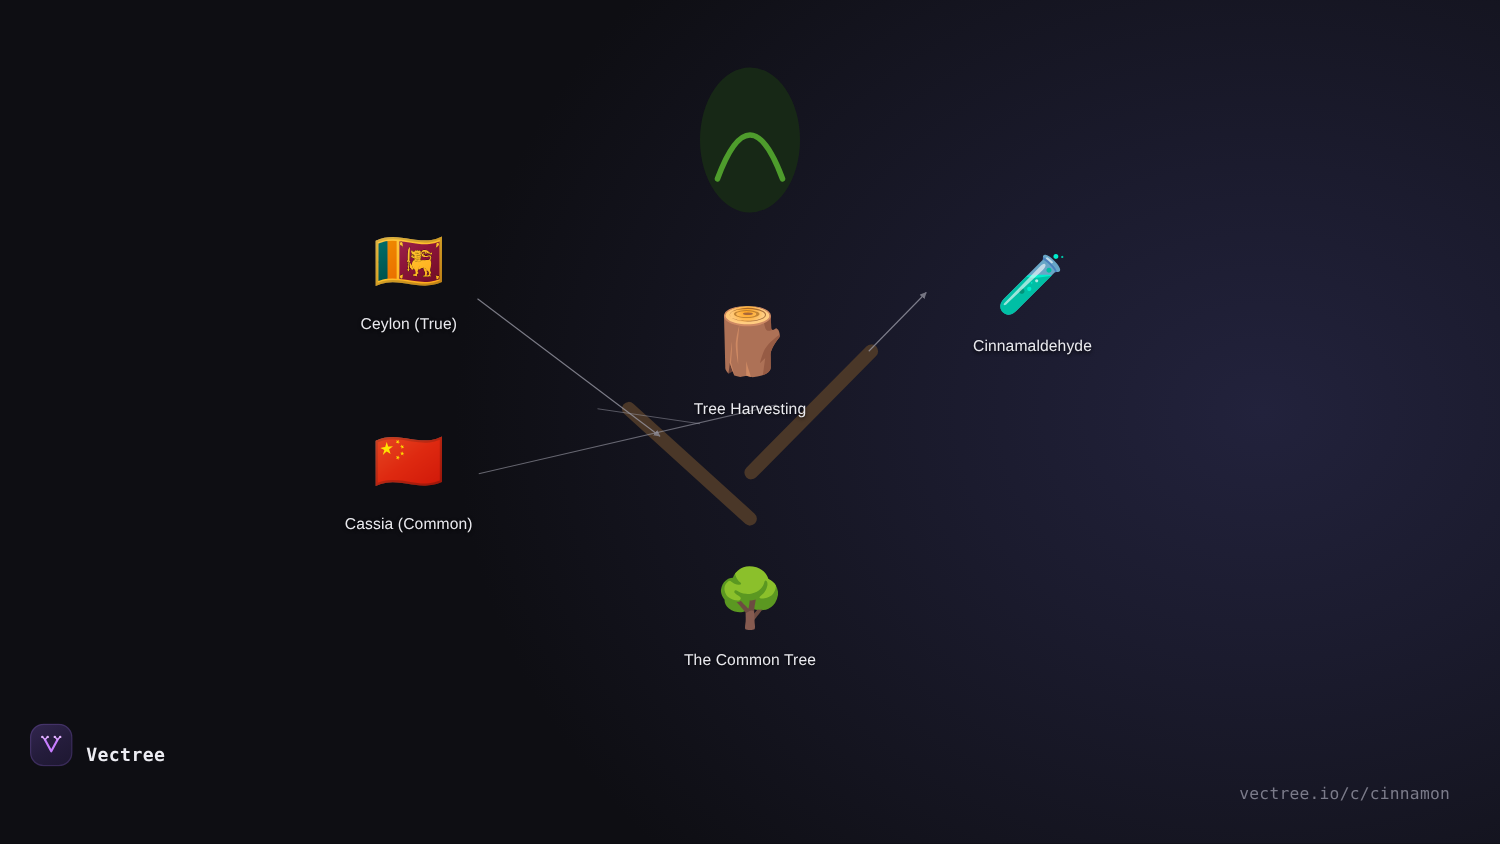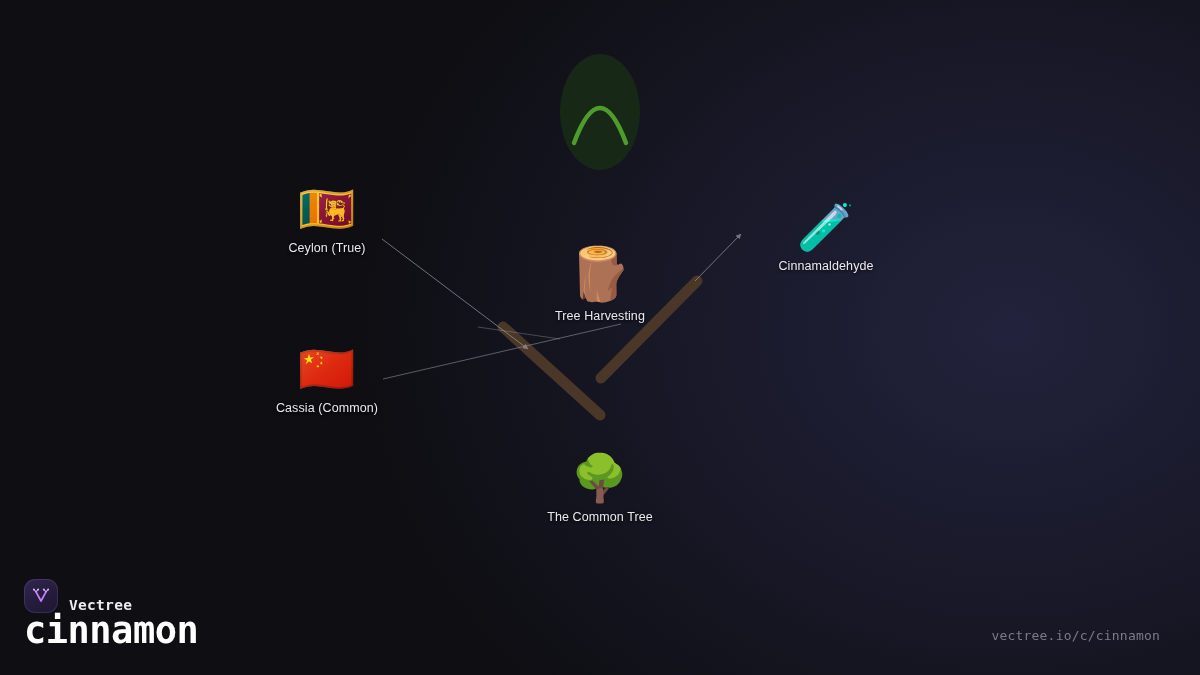--- a/index.html
+++ b/index.html
@@ -37,21 +37,21 @@
     align-items: center;
     transform: translate(-50%, 0);
     user-select: none;
   }
   .node-emoji {
     font-family: "DejaVu Sans", sans-serif;
     line-height: 1;
     display: block;
   }
   .node-label {
-    margin-top: 9px;
+    margin-top: 20px;
     color: #e9e9ee;
     font-size: 12.5px;
     font-family: "Liberation Sans", sans-serif;
     letter-spacing: 0.1px;
     white-space: nowrap;
     text-shadow: 0 1px 3px rgba(0,0,0,0.85);
   }
 
   
   #footer {
@@ -177,18 +177,17 @@
           <path d="M18 7 L15.6 4.4 M18 7 L20.4 4.4" fill="none" stroke="#d79bff" stroke-width="1.5" stroke-linecap="round"></path>
           <circle cx="3.4" cy="4.2" r="1.15" fill="#e2b4ff"></circle>
           <circle cx="8.6" cy="4.2" r="1.15" fill="#e2b4ff"></circle>
           <circle cx="15.4" cy="4.2" r="1.15" fill="#e2b4ff"></circle>
           <circle cx="20.6" cy="4.2" r="1.15" fill="#e2b4ff"></circle>
         </svg>
       </div>
       <span id="brand-name">Vectree</span>
     </div>
 
-    <div id="page-title">cinnamon</div>
 
     <div id="footer-url">vectree.io/c/cinnamon</div>
   </div>
 
 </div>
 
 </body></html>

